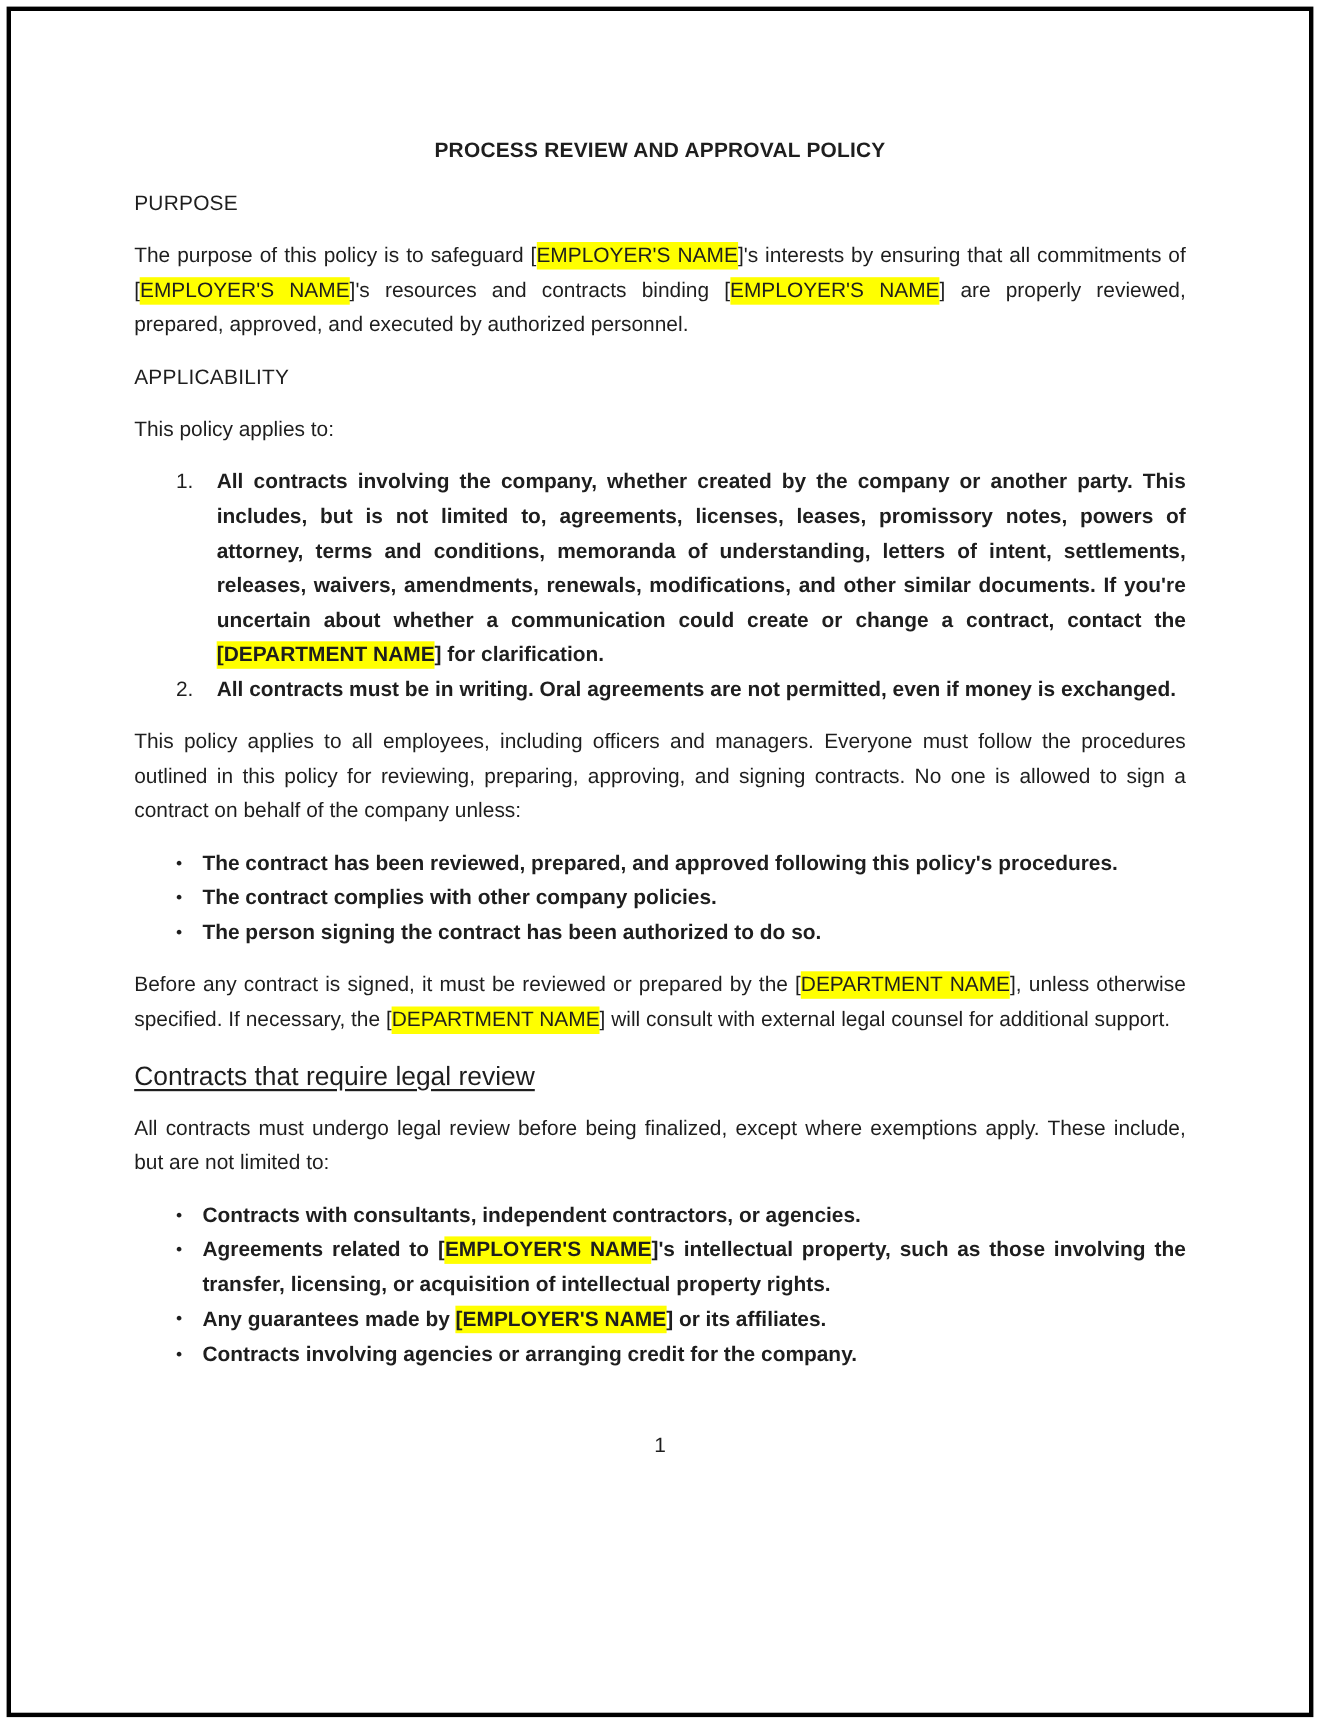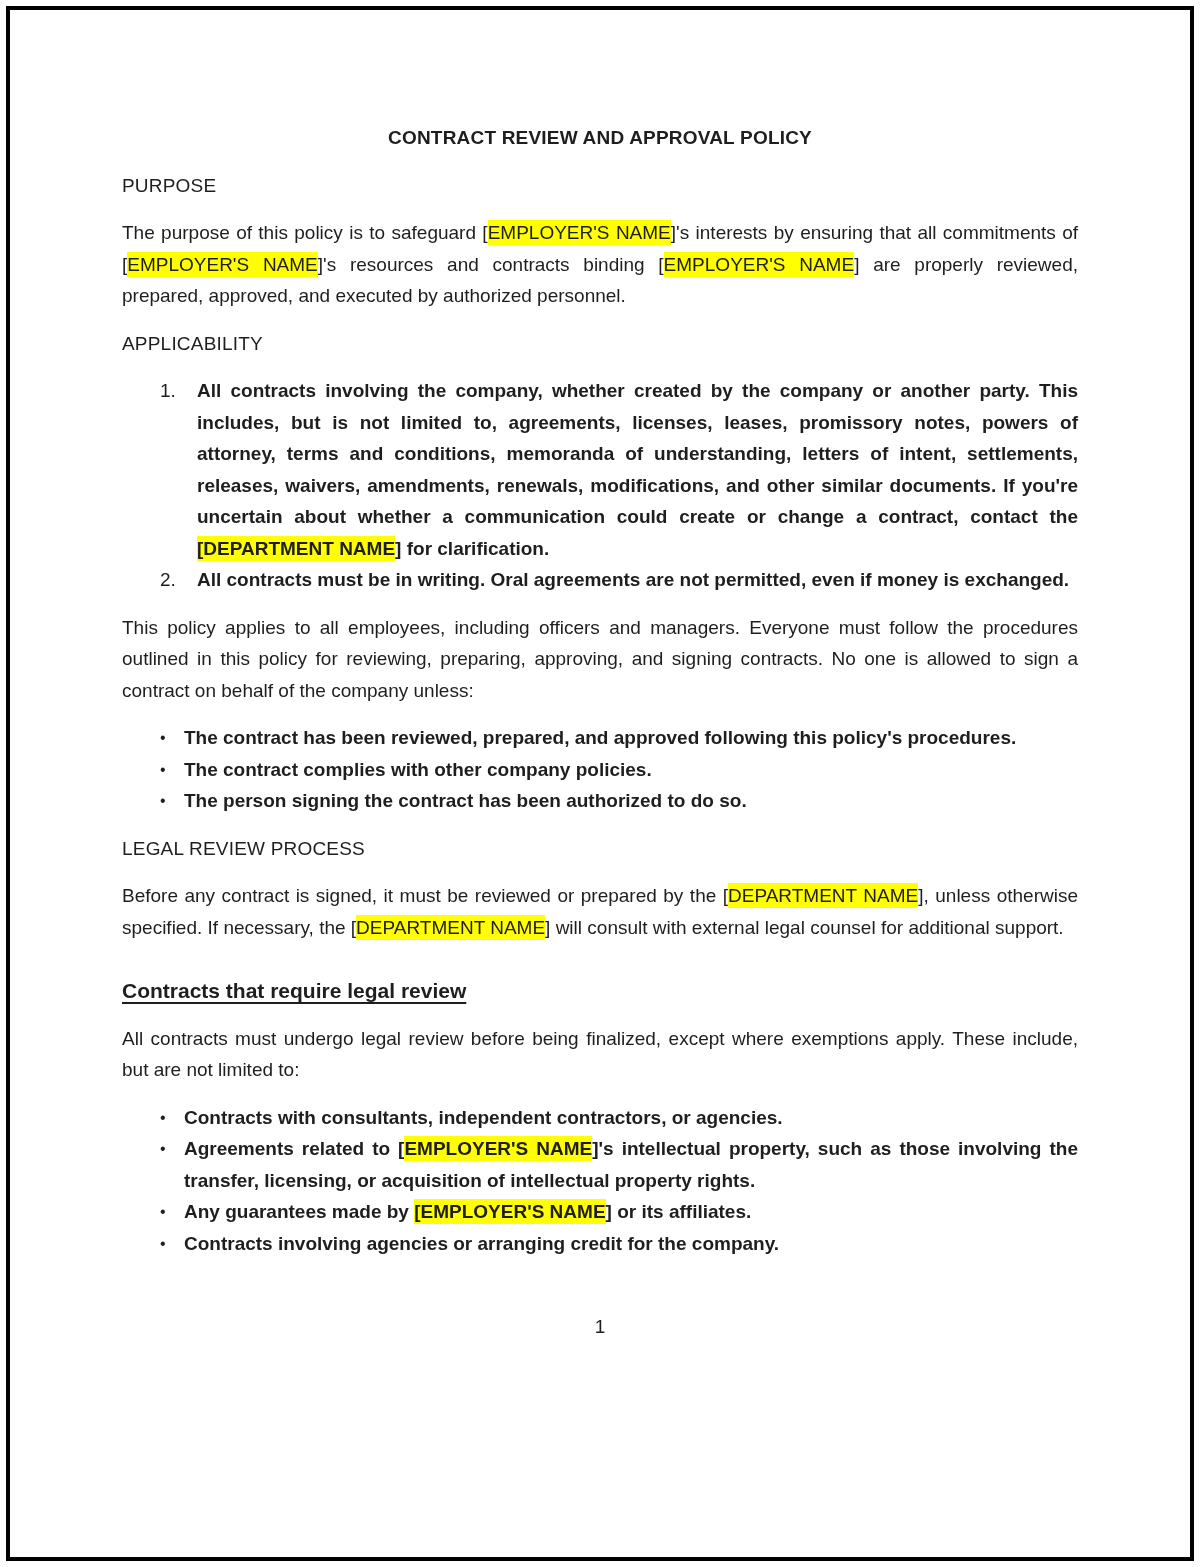--- a/index.html
+++ b/index.html
@@ -36,23 +36,23 @@
     text-align: center;
     letter-spacing: 0.2px;
   }
   h2.section-heading {
     margin-top: 16px;
     font-size: 19px;
     font-weight: normal;
     letter-spacing: 0.2px;
   }
   h3.sub-heading {
-    margin-top: 32px;
-    font-size: 21px;
-    font-weight: bold;
+    margin-top: 20px;
+    font-size: 24px;
+    font-weight: normal;
     text-decoration: underline;
     text-underline-offset: 4px;
   }
   p.para {
     margin-top: 16px;
     text-align: justify;
   }
   .list { margin-top: 16px; }
   .li { display: flex; }
   .li .num-marker {
@@ -80,29 +80,30 @@
     margin-top: 52px;
     text-align: center;
   }
 </style>
 </head>
 <body>
 
 <div class="frame">
   <div class="content">
 
-    <h1 class="doc-title">CONTRACT REVIEW AND APPROVAL POLICY</h1>
+    <h1 class="doc-title">PROCESS REVIEW AND APPROVAL POLICY</h1>
 
     <h2 class="section-heading">PURPOSE</h2>
 
     <p class="para"><span>The purpose of this policy is to safeguard [</span><mark class="hl">EMPLOYER'S NAME</mark><span>]'s interests by ensuring that all commitments of [</span><mark class="hl">EMPLOYER'S NAME</mark><span>]'s resources and contracts binding [</span><mark class="hl">EMPLOYER'S NAME</mark><span>] are properly reviewed, prepared, approved, and executed by authorized personnel.</span></p>
 
 
     <h2 class="section-heading">APPLICABILITY</h2>
 
+    <p class="para">This policy applies to:</p>
 
     <div class="list">
       <div class="li">
         <span class="num-marker">1.</span>
         <span class="li-text"><span>All contracts involving the company, whether created by the company or another party. This includes, but is not limited to, agreements, licenses, leases, promissory notes, powers of attorney, terms and conditions, memoranda of understanding, letters of intent, settlements, releases, waivers, amendments, renewals, modifications, and other similar documents. If you're uncertain about whether a communication could create or change a contract, contact the </span><mark class="hl">[DEPARTMENT NAME</mark><span>] for clarification.</span></span>
       </div>
       <div class="li">
         <span class="num-marker">2.</span>
         <span class="li-text"><span>All contracts must be in writing. Oral agreements are not permitted, even if money is exchanged.</span></span>
       </div>
@@ -118,21 +119,20 @@
       <div class="li">
         <span class="bullet-marker">•</span>
         <span class="li-text"><span>The contract complies with other company policies.</span></span>
       </div>
       <div class="li">
         <span class="bullet-marker">•</span>
         <span class="li-text"><span>The person signing the contract has been authorized to do so.</span></span>
       </div>
     </div>
 
-    <h2 class="section-heading">LEGAL REVIEW PROCESS</h2>
 
     <p class="para"><span>Before any contract is signed, it must be reviewed or prepared by the [</span><mark class="hl">DEPARTMENT NAME</mark><span>], unless otherwise specified. If necessary, the [</span><mark class="hl">DEPARTMENT NAME</mark><span>] will consult with external legal counsel for additional support.</span></p>
 
     <h3 class="sub-heading">Contracts that require legal review</h3>
 
     <p class="para">All contracts must undergo legal review before being finalized, except where exemptions apply. These include, but are not limited to:</p>
 
     <div class="list">
       <div class="li">
         <span class="bullet-marker">•</span>

